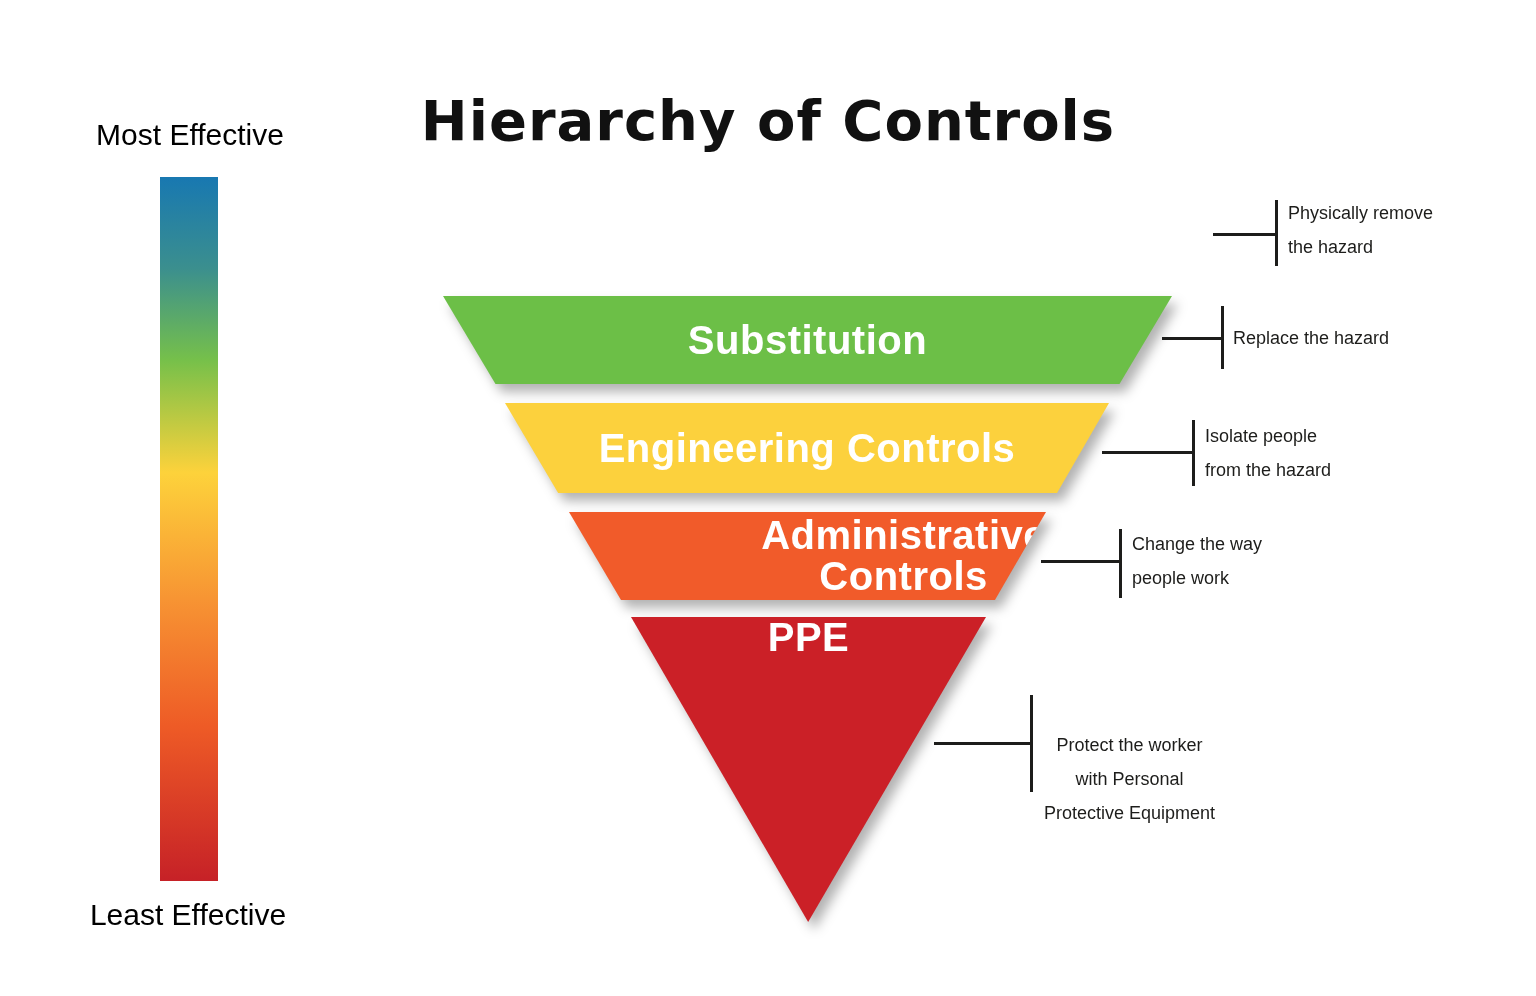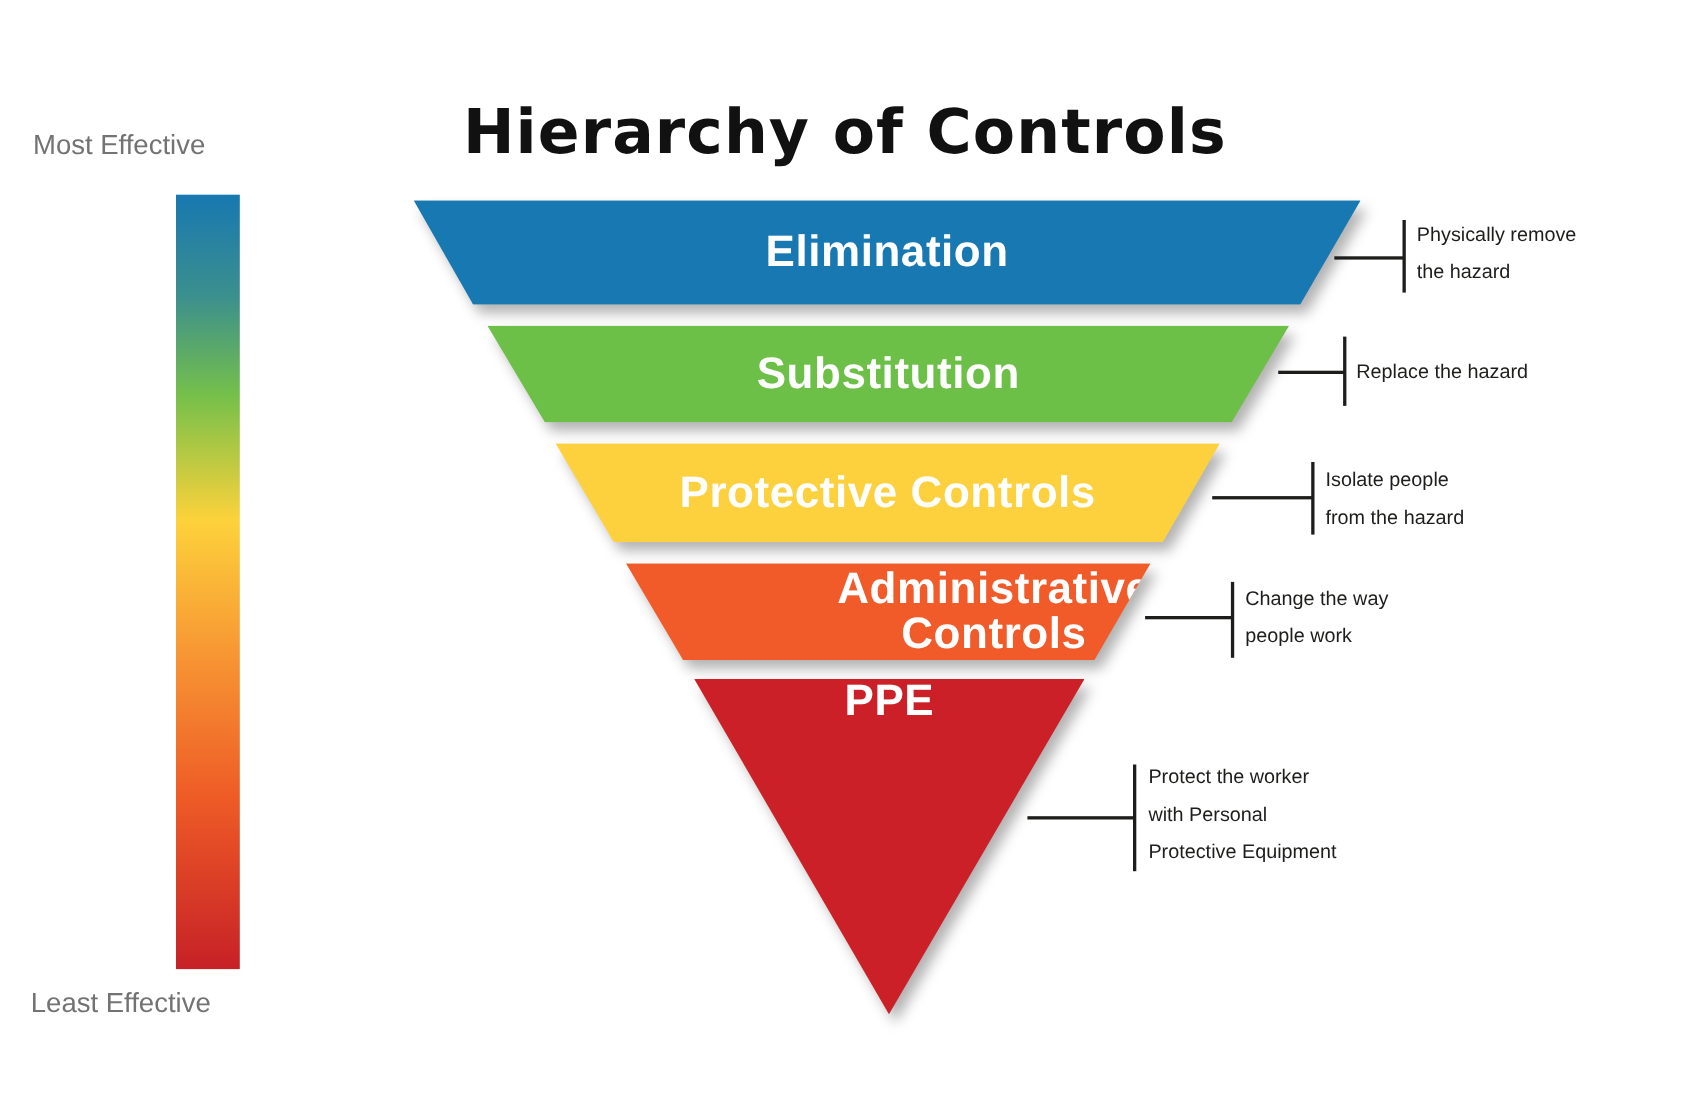--- a/index.html
+++ b/index.html
@@ -26,24 +26,24 @@
     font-weight: 800;
     letter-spacing: 1px;
     color: #111111;
     font-family: "DejaVu Sans", sans-serif;
   }
 
   
   .scale-label {
     position: absolute;
     width: 320px;
-    text-align: left;
-    font-size: 25px;
+    text-align: center;
+    font-size: 30px;
     font-weight: 400;
-    color: #737373;
+    color: #000000;
   }
   .scale-label.most  { left: 30px; top: 118px; }
   .scale-label.least { left: 28px; top: 898px; }
   .gradient-bar {
     position: absolute;
     left: 160px;
     top: 177px;
     width: 58px;
     height: 704px;
   }
@@ -105,46 +105,41 @@
   .hl3 { left: 1102px; top: 451px; width: 91px; }
   .vb3 { left: 1192px; top: 420px; height: 66px; }
   .tx3 { left: 1205px; top: 419px; }
 
   .hl4 { left: 1041px; top: 560px; width: 80px; }
   .vb4 { left: 1119px; top: 529px; height: 69px; }
   .tx4 { left: 1132px; top: 527px; }
 
   .hl5 { left: 934px; top: 742px; width: 97px; }
   .vb5 { left: 1030px; top: 695px; height: 97px; }
-  .tx5 { left: 1044px; top: 689px; }
+  .tx5 { left: 1044px; top: 728px; text-align: center; }
 </style>
 </head>
 <body>
 
 <div class="canvas">
 
   <div class="title">Hierarchy of Controls</div>
 
   <div class="scale-label most">Most Effective</div>
   <div class="gradient-bar" style="background: linear-gradient(rgb(24, 120, 177) 0%, rgb(59, 143, 142) 13%, rgb(118, 192, 74) 26%, rgb(253, 210, 59) 42%, rgb(247, 148, 51) 60%, rgb(238, 91, 38) 78%, rgb(198, 33, 39) 100%);"></div>
   <div class="scale-label least">Least Effective</div>
 
-  <div class="band-wrap b1">
-    <div class="band" style="background: rgb(24, 120, 177);">
-      <span class="band-label">Elimination</span>
-    </div>
-  </div>
   <div class="band-wrap b2">
     <div class="band" style="background: rgb(108, 191, 71);">
       <span class="band-label">Substitution</span>
     </div>
   </div>
   <div class="band-wrap b3">
     <div class="band" style="background: rgb(252, 209, 61);">
-      <span class="band-label">Protective Controls</span>
+      <span class="band-label">Engineering Controls</span>
     </div>
   </div>
   <div class="band-wrap b4">
     <div class="band" style="background: rgb(241, 91, 42); justify-content: flex-end;">
       <span class="band-label">Administrative
 Controls</span>
     </div>
   </div>
   <div class="band-wrap b5">
     <div class="band" style="background: rgb(203, 32, 39);">

